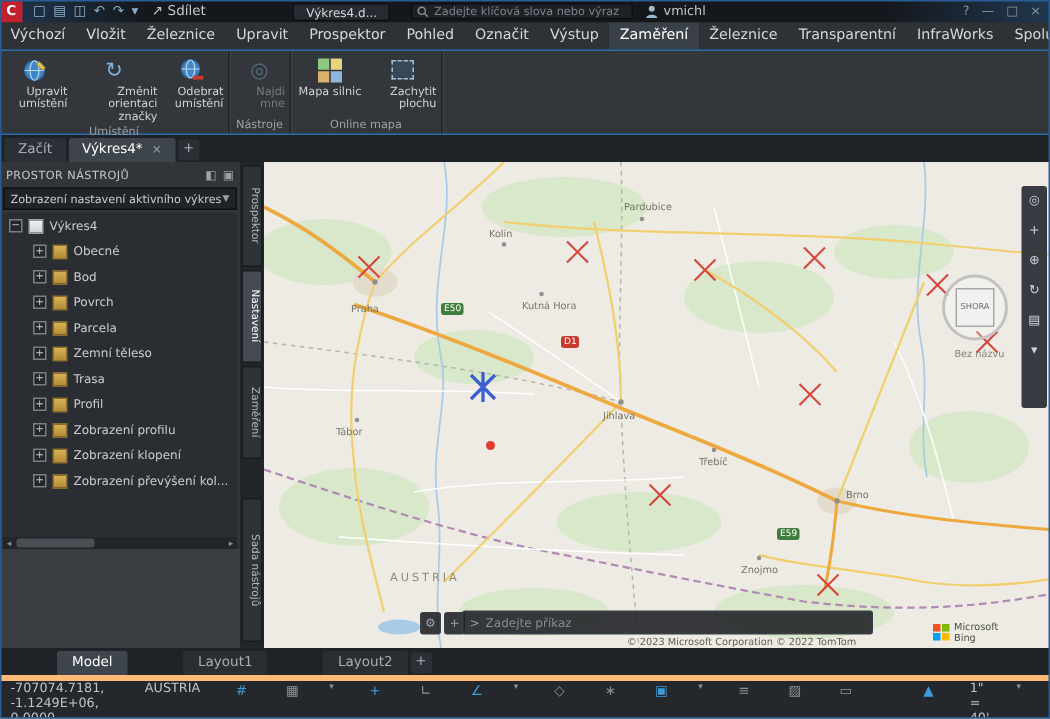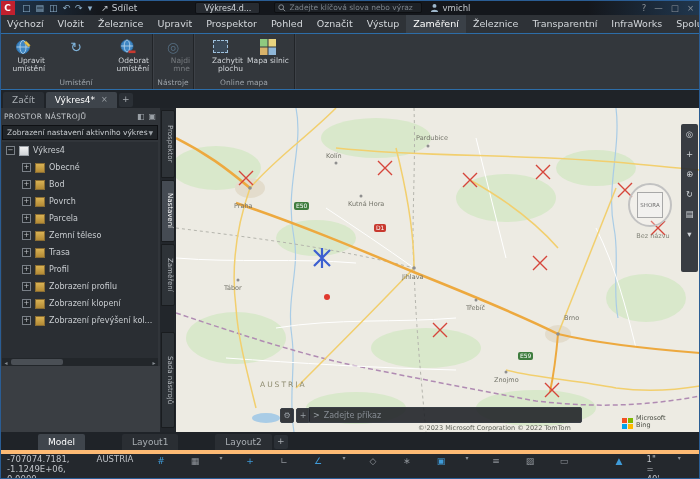--- a/index.html
+++ b/index.html
@@ -100,21 +100,21 @@
             color:#cfd3d7; font-size:8.5px; }
   .cmd-mini { position:absolute; left:104px; top:300px; display:flex; gap:2px; }
   .cmd-mini span { width:14px; height:15px; background:rgba(28,31,36,.88); border:1px solid #3a3f46; color:#9aa0a6;
                    font-size:8px; display:flex; align-items:center; justify-content:center; border-radius:2px; }
   .cmdbar { position:absolute; left:132px; top:299px; width:274px; height:16px; background:rgba(28,31,36,.88);
             border:1px solid #3a3f46; border-radius:2px; display:flex; align-items:center; padding:0 4px; gap:4px; }
   .cmdbar .cprompt { color:#9aa0a6; font-size:8px; }
   .cmdbar input { flex:1; background:transparent; border:0; outline:none; color:#b9bfc5; font-size:8px; font-family:inherit; }
   .cmdbar input::placeholder { color:#868c93; }
   .copyright { position:absolute; left:242px; top:316px; font-size:6.5px; color:#5c5f56; white-space:nowrap; }
-  .binglogo { position:absolute; left:446px; top:307px; display:flex; gap:3px; align-items:flex-end; }
+  .binglogo { position:absolute; left:446px; top:307px; display:flex; gap:3px; align-items:center; }
   .msgrid { width:11px; height:11px; display:grid; grid-template-columns:5px 5px; grid-template-rows:5px 5px; gap:1px; }
   .msgrid i { display:block; }
   .bingtxt { font-size:6.5px; line-height:1.05; color:#4a4d44; }
 
   
   .layoutbar { position:absolute; top:432px; left:0; width:700px; height:18px; background:#1f2328;
                display:flex; align-items:flex-end; padding-left:3px; gap:2px; font-size:9px; }
   .ltab { height:16px; line-height:16px; padding:0 10px; background:#2a2e33; color:#a9aeb3; border-radius:2px 2px 0 0;margin-left:35px; }
   .ltab.active { background:#3f454c; color:#fff; }
 
@@ -197,20 +197,21 @@
             <circle cx="8" cy="9" r="6.5" fill="#3f87c4" stroke="#2c6ea8"></circle>
             <ellipse cx="8" cy="9" rx="3" ry="6.5" fill="none" stroke="#bcd8ee" stroke-width="0.8"></ellipse>
             <line x1="1.5" y1="9" x2="14.5" y2="9" stroke="#bcd8ee" stroke-width="0.8"></line>
             <rect x="11" y="3" width="6" height="2.4" transform="rotate(45 11 3)" fill="#e8c04a" stroke="#a8862c" stroke-width="0.5"></rect>
           </svg>
         </div>
         <div class="rlb">Upravit umístění</div>
       </div>
       <div class="rbtn" style="width:58px">
         <div class="ric glyph-ic">↻</div>
+        <div class="rlb">Změnit orientaci značky</div>
       </div>
       <div class="rbtn" style="width:42px">
         <div class="ric">
           <svg width="18" height="18" viewBox="0 0 18 18">
             <circle cx="8" cy="8" r="6" fill="#3f87c4" stroke="#2c6ea8"></circle>
             <ellipse cx="8" cy="8" rx="2.8" ry="6" fill="none" stroke="#bcd8ee" stroke-width="0.8"></ellipse>
             <line x1="2" y1="8" x2="14" y2="8" stroke="#bcd8ee" stroke-width="0.8"></line>
             <rect x="9.5" y="12.5" width="7" height="2.6" fill="#c8392f"></rect>
           </svg>
         </div>
@@ -227,34 +228,34 @@
         <div class="rlb">Najdi mne</div>
       </div>
     </div>
     <div class="glabel">Nástroje</div>
   </div>
 
   <div class="rgroup">
     <div class="rbtns">
       <div class="rbtn" style="width:46px">
         <div class="ric">
-            <span class="cap-ic"></span>
-          </div>
-        <div class="rlb">Zachytit plochu</div>
-      </div>
-      <div class="rbtn" style="width:46px">
-        <div class="ric">
           <svg width="18" height="18" viewBox="0 0 18 18">
             <rect x="1" y="1" width="7.5" height="7.5" fill="#8fc97f"></rect>
             <rect x="9.5" y="1" width="7.5" height="7.5" fill="#e8d37f"></rect>
             <rect x="1" y="9.5" width="7.5" height="7.5" fill="#d9b36a"></rect>
             <rect x="9.5" y="9.5" width="7.5" height="7.5" fill="#8fb7d9"></rect>
           </svg>
         </div>
         <div class="rlb">Mapa silnic</div>
+      </div>
+      <div class="rbtn" style="width:46px">
+        <div class="ric">
+            <span class="cap-ic"></span>
+          </div>
+        <div class="rlb">Zachytit plochu</div>
       </div>
     </div>
     <div class="glabel">Online mapa</div>
   </div>
 </div>
 
 <div class="filetabs">
   <div class="ftab">Začít</div>
   <div class="ftab active">
     <span>Výkres4*</span>
@@ -445,21 +446,21 @@
   </svg>
 
   
   <span class="map-label" style="left:58px;top:94px">Praha</span>
   <span class="map-label" style="left:150px;top:44px">Kolín</span>
   <span class="map-label" style="left:172px;top:92px">Kutná Hora</span>
   <span class="map-label" style="left:240px;top:26px">Pardubice</span>
   <span class="map-label" style="left:226px;top:165px">Jihlava</span>
   <span class="map-label" style="left:290px;top:196px">Třebíč</span>
   <span class="map-label" style="left:48px;top:176px">Tábor</span>
-  <span class="map-label" style="left:388px;top:206px">Brno</span>
+  <span class="map-label" style="left:388px;top:218px">Brno</span>
   <span class="map-label" style="left:318px;top:268px">Znojmo</span>
   <span class="country-label" style="left:84px;top:272px">AUSTRIA</span>
 
   
   <span class="shield red" style="left:198px;top:116px">D1</span>
   <span class="shield green" style="left:118px;top:94px">E50</span>
   <span class="shield green" style="left:342px;top:244px">E59</span>
 
   
   <div class="compass">

